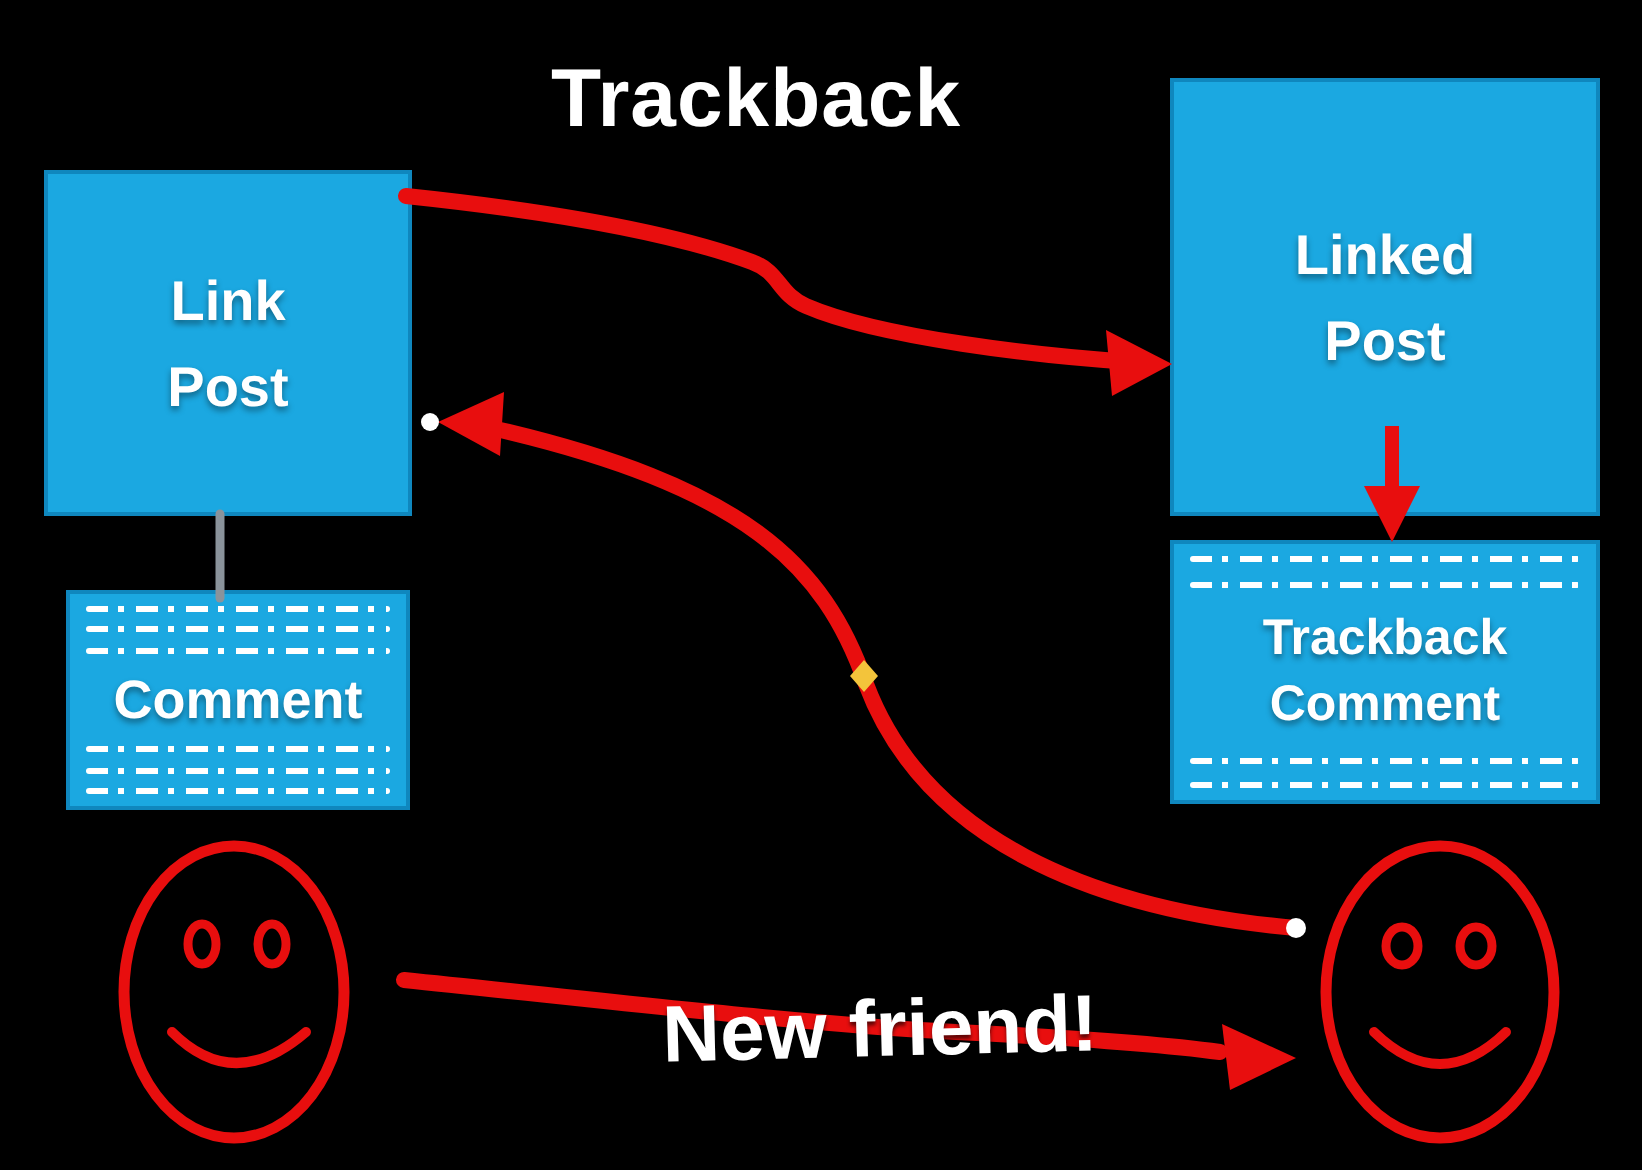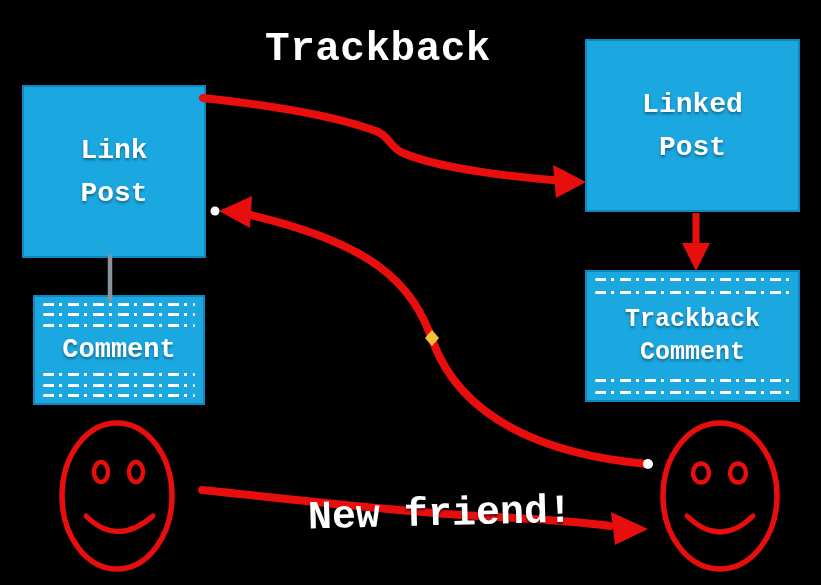--- a/index.html
+++ b/index.html
@@ -1,33 +1,33 @@
 <!DOCTYPE html>
 <html><head>
 <meta charset="utf-8">
 <style>
   html,body{margin:0;padding:0;background:#000;}
   .canvas{
     position:relative;width:821px;height:585px;background:#000;overflow:hidden;
-    font-family:Liberation Mono, monospace;
+    font-family:Liberation Sans, sans-serif;
   }
   .title{
     position:absolute;left:233px;top:22px;width:290px;height:54px;
     color:#fff;font-size:41px;font-weight:700;text-align:center;line-height:54px;
     letter-spacing:0.5px;
   }
   .bluebox{
     position:absolute;background:#1BA8E1;border:2px solid #0F87BE;box-sizing:border-box;
     color:#fff;font-weight:700;
   }
   .mainbox{display:flex;align-items:center;justify-content:center;}
   .mainbox .lines{text-align:center;font-size:28px;line-height:43px;
     text-shadow:0 2px 3px rgba(0,0,0,0.4);}
   .box-link{left:22px;top:85px;width:184px;height:173px;}
-  .box-linked{left:585px;top:39px;width:215px;height:173px;}
+  .box-linked{left:585px;top:39px;width:215px;height:219px;}
   .commentbox{
     display:flex;flex-direction:column;justify-content:space-between;
     padding:6px 8px;
   }
   .box-comment{left:33px;top:295px;width:172px;height:110px;}
   .box-trackback-comment{left:585px;top:270px;width:215px;height:132px;}
   .dashline{
     height:3px;border-radius:2px;flex:0 0 auto;
     background:repeating-linear-gradient(90deg,#fff 0 11px,transparent 11px 16px,#fff 16px 19px,transparent 19px 25px);
   }

